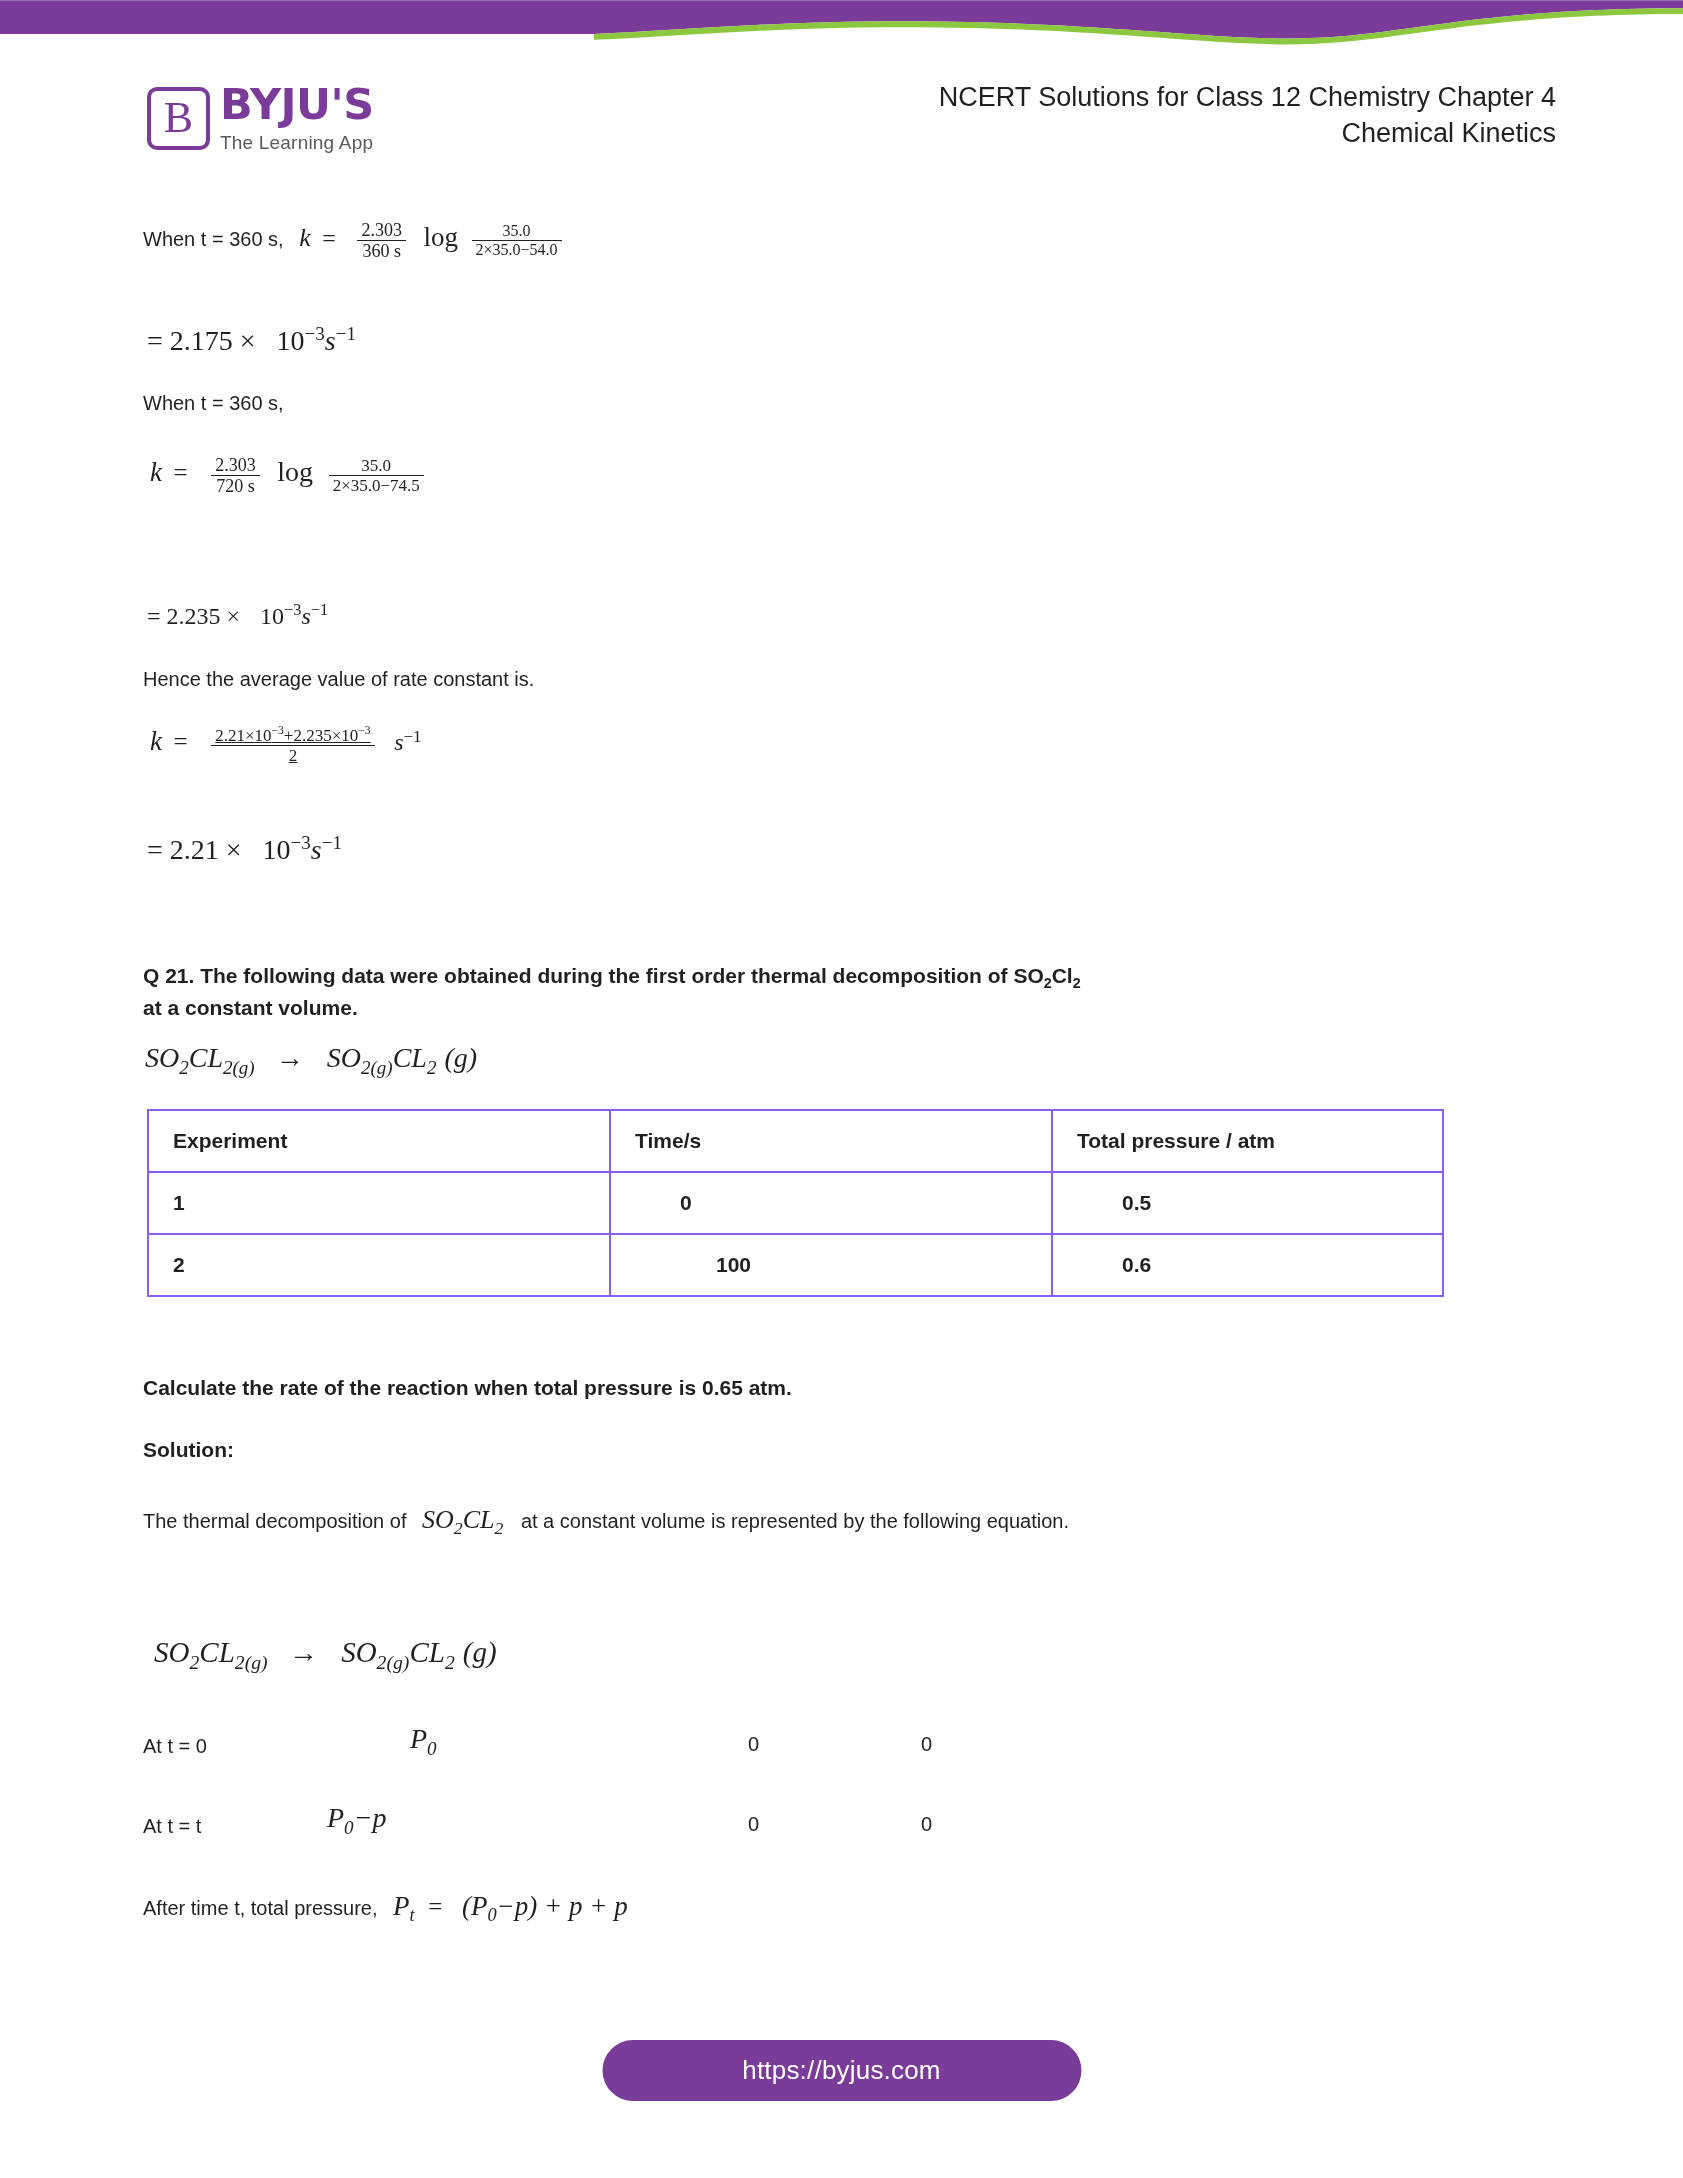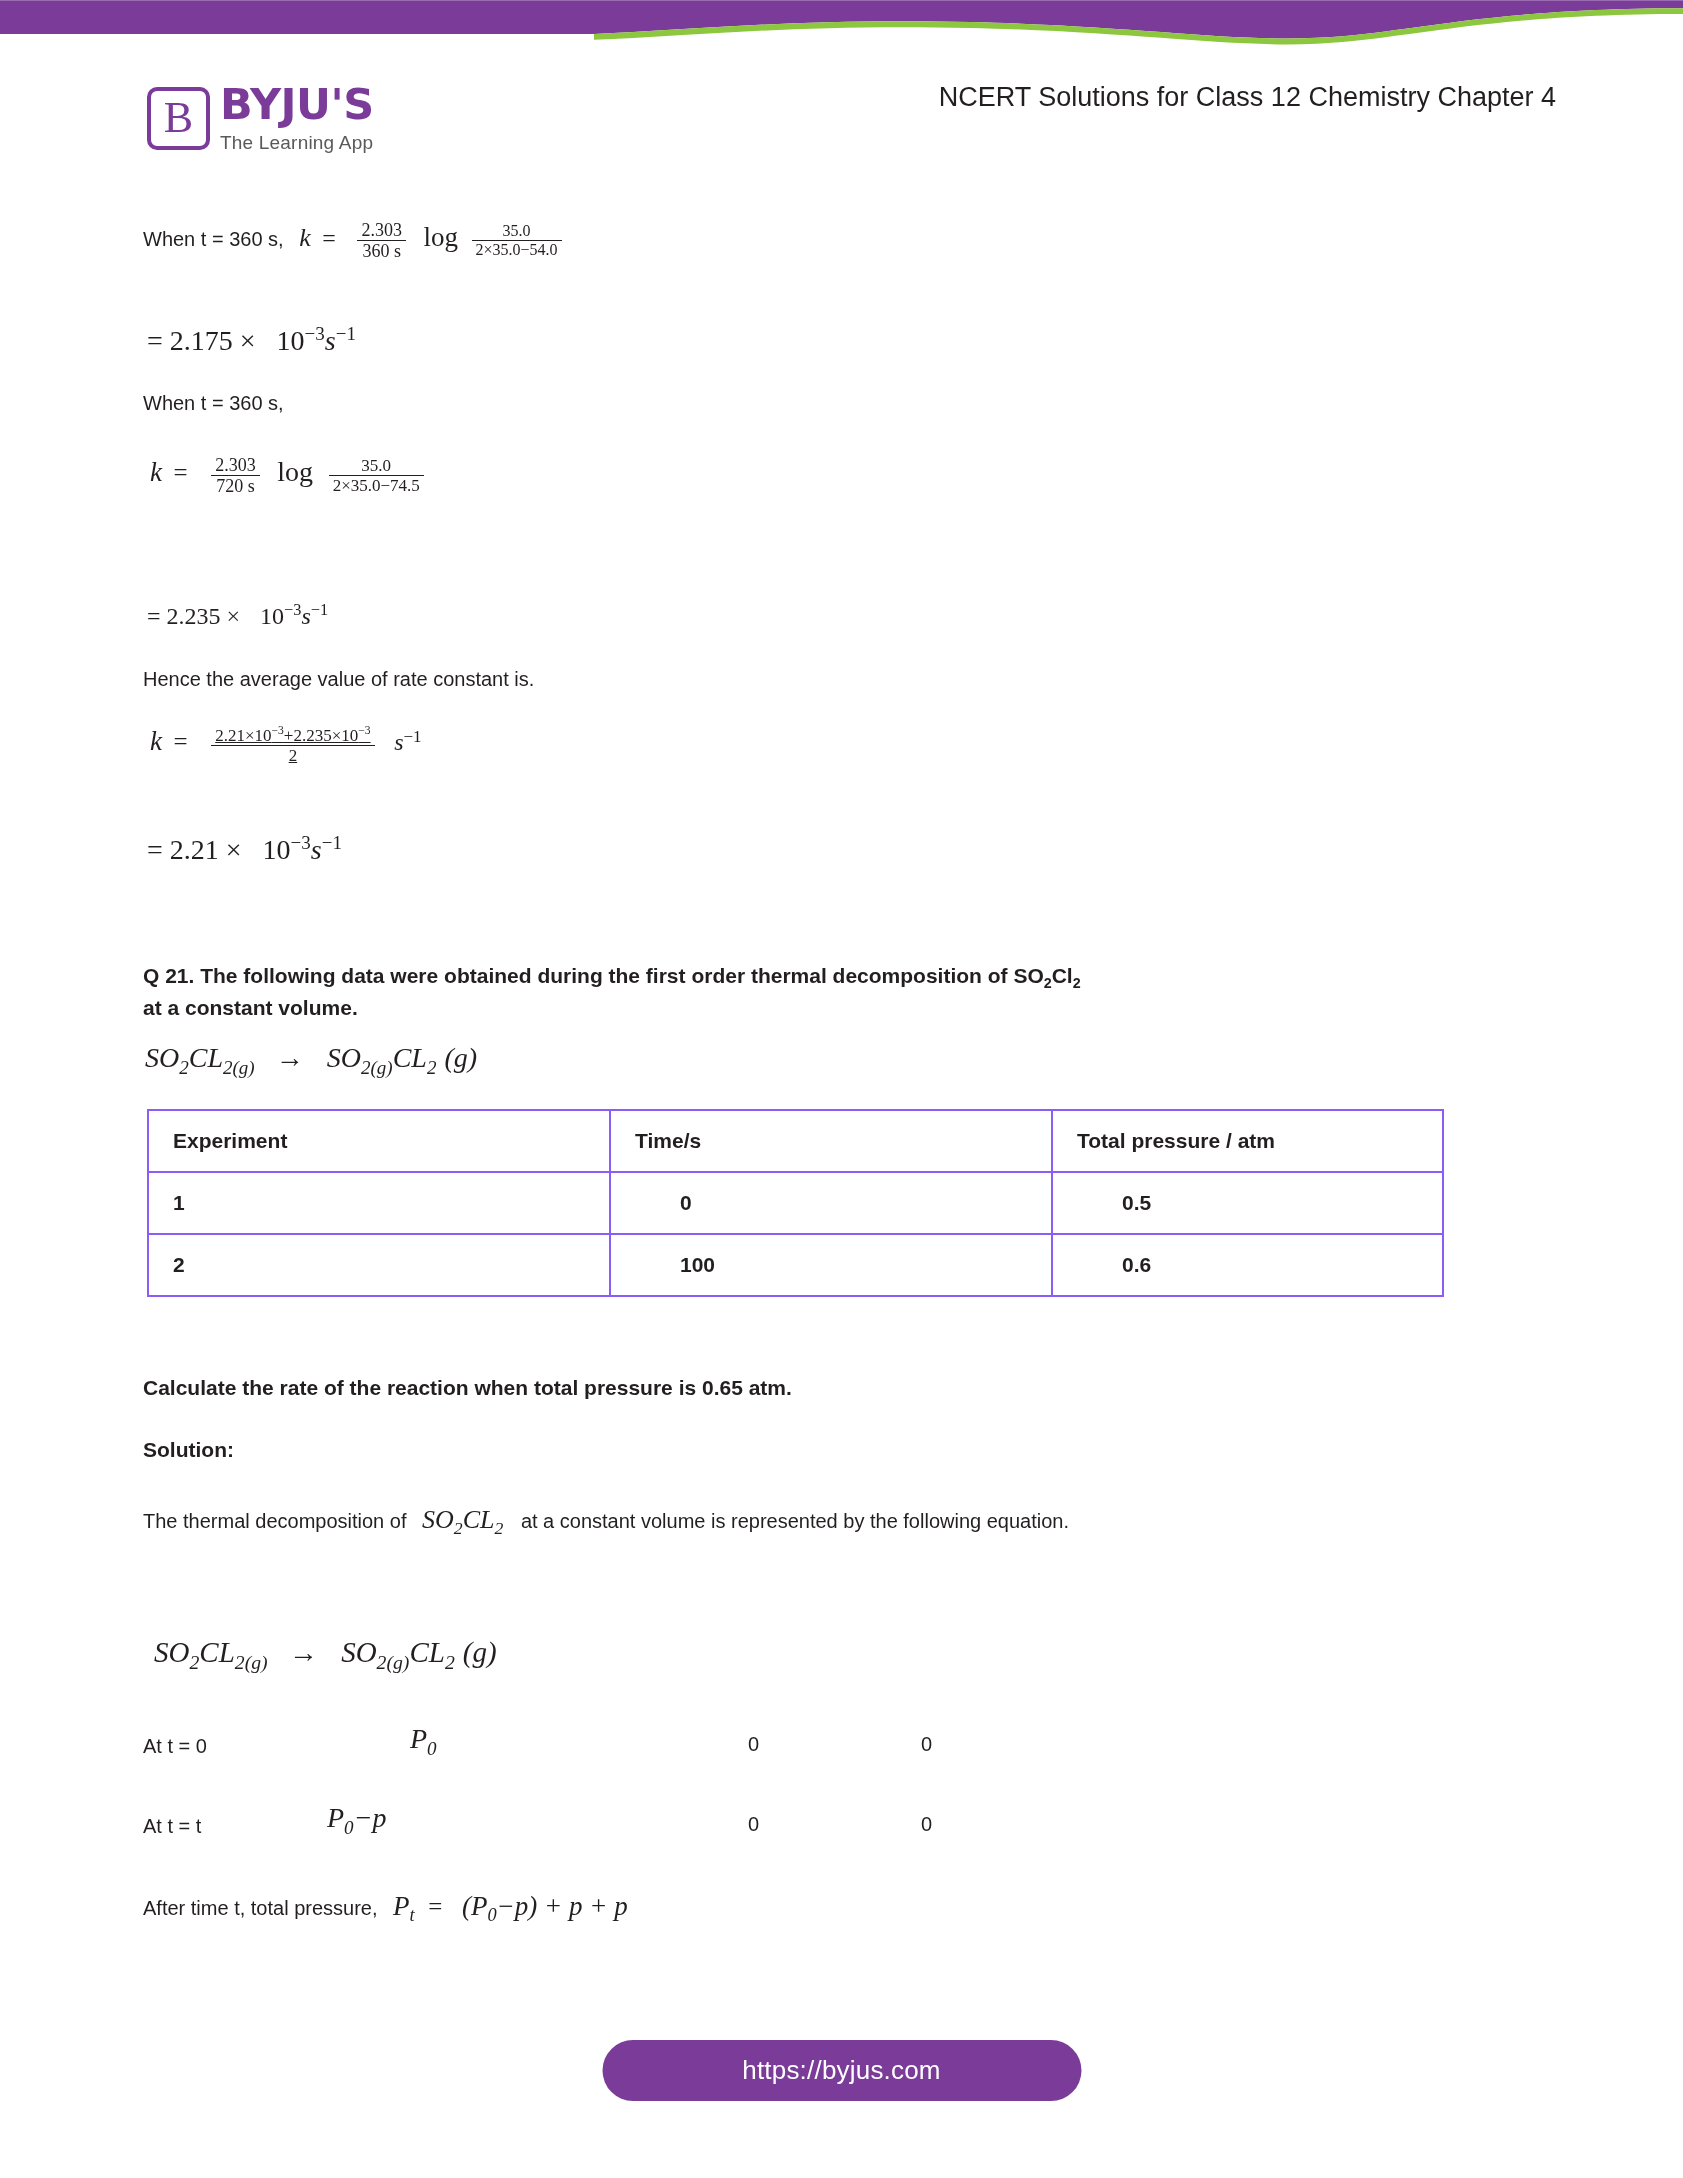--- a/index.html
+++ b/index.html
@@ -169,20 +169,21 @@
     <div class="logo-mark">
       <span class="b">B</span>
     </div>
     <div class="logo-text">
       <div class="logo-title">BYJU'S</div>
       <div class="logo-sub">The Learning App</div>
     </div>
   </div>
   <div class="header-title">
     <div>NCERT Solutions for Class 12 Chemistry Chapter 4</div>
+    <div>Chemical Kinetics</div>
   </div>
 </div>
 
 <div class="content">
 
   <div class="ln" style="left:143px; top:22px;">
     <span>When t = 360 s,</span>
     <span class="math" style="font-size:26px; margin-left:10px;">k</span>
     <span class="mathn" style="font-size:24px; margin-left:6px;">=</span>
     <span class="frac" style="font-size:18px; margin-left:16px;">
@@ -259,21 +260,21 @@
       </tr>
     </thead>
     <tbody>
       <tr>
         <td>1</td>
         <td style="padding-left:69px;">0</td>
         <td style="padding-left:69px;">0.5</td>
       </tr>
       <tr>
         <td>2</td>
-        <td style="padding-left:69px;">100</td>
+        <td style="padding-left:105px;">100</td>
         <td style="padding-left:69px;">0.6</td>
       </tr>
     </tbody>
   </table>
 
   <div class="ln bold" style="left:143px; top:1178px; font-size:21px;">Calculate the rate of the reaction when total pressure is 0.65 atm.</div>
 
   <div class="ln bold" style="left:143px; top:1240px; font-size:21px;">Solution:</div>
 
   <div class="ln" style="left:143px; top:1307px;">

